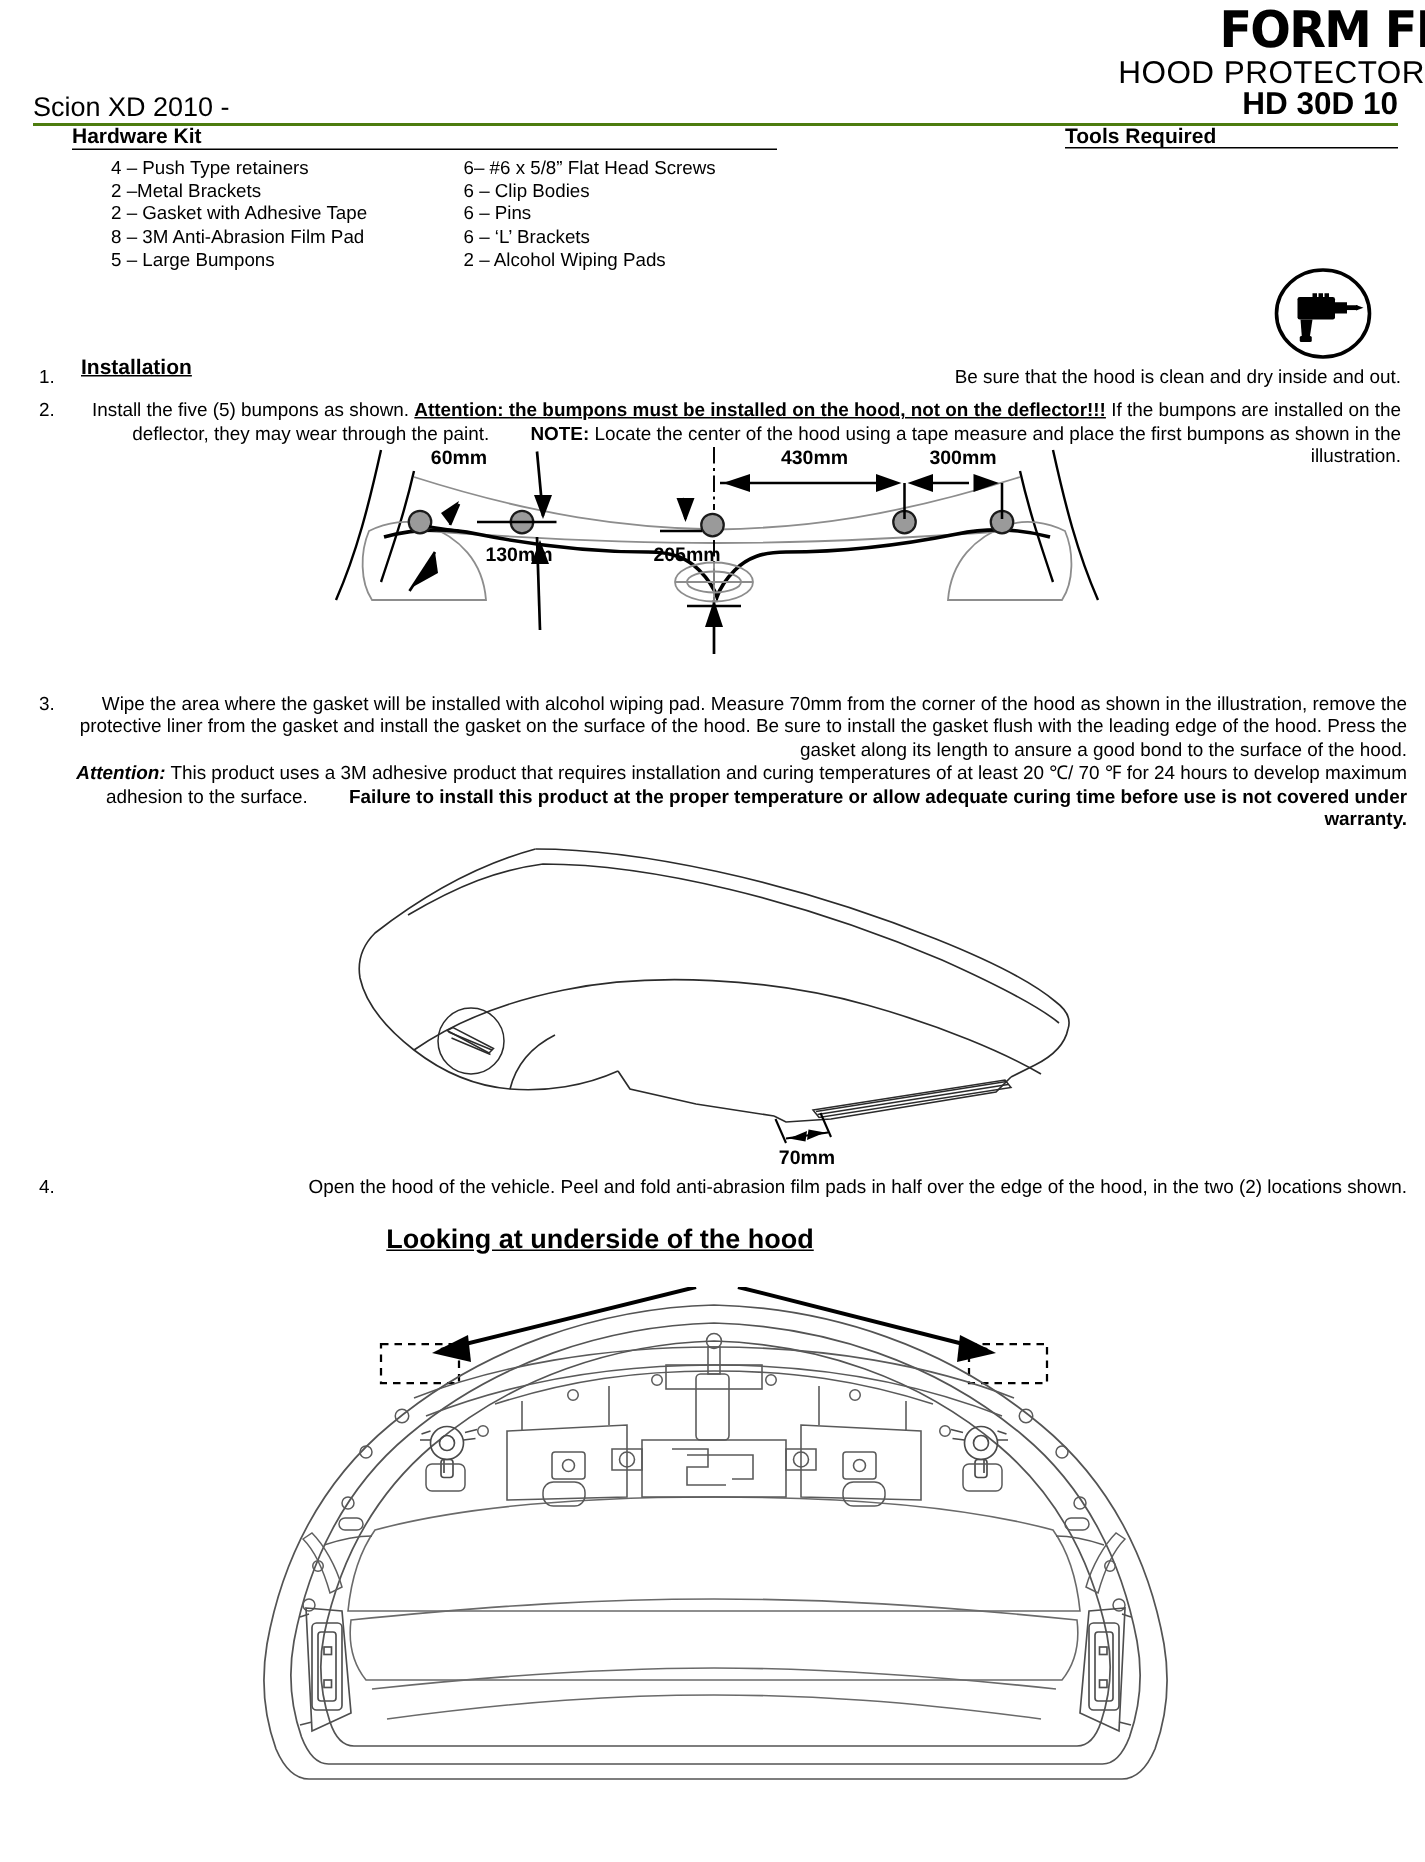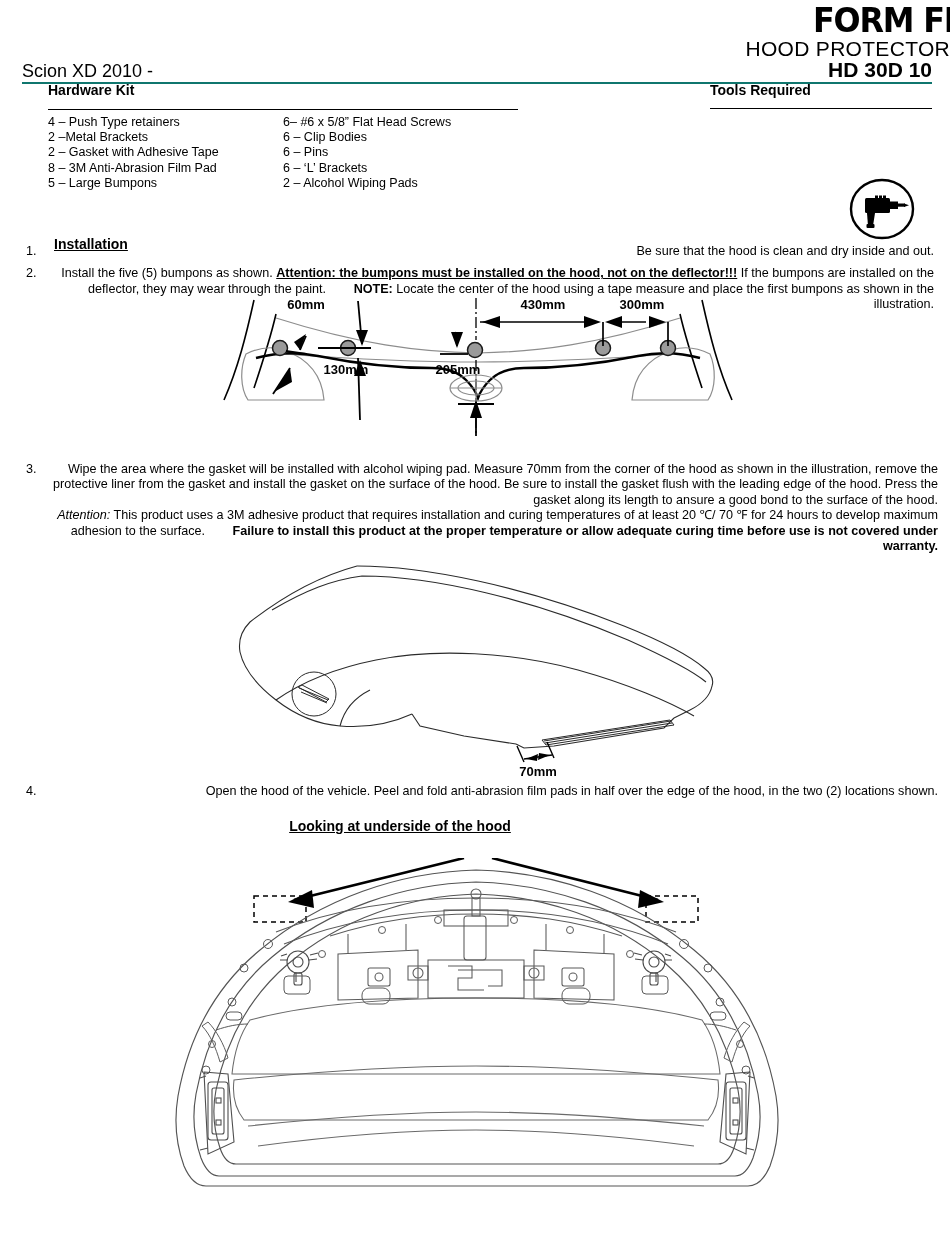--- a/index.html
+++ b/index.html
@@ -41,21 +41,21 @@
   .product-type {
     font-size: 21px;
     letter-spacing: 0.3px;
     margin-left: 44px;
     margin-bottom: 1px;
     line-height: 21px;
   }
   .vehicle-row {
     position: relative;
     margin: 9px 18px 0 22px;
-    border-bottom: 2px solid #0f766e;
+    border-bottom: 2px solid #4d7c0f;
     height: 25px;
   }
   .vehicle-name {
     position: absolute;
     left: 0; bottom: 1px;
     font-size: 18px;
     line-height: 19px;
   }
   .part-number {
     position: absolute;
@@ -74,35 +74,35 @@
     position: absolute;
     left: 48px; top: 0; width: 470px;
   }
   .tools-required {
     position: absolute;
     left: 710px; top: 0; width: 222px;
   }
   .sec-title {
     font-size: 14px;
     font-weight: bold;
-    padding-bottom: 10px;
+    padding-bottom: 0;
     border-bottom: 1.5px solid #000;
     display: block;
   }
   .hk-title { border-bottom: none; }
   .hk-rule {
     border-bottom: 1.5px solid #000;
     width: 100%;
     margin-top: 1px;
   }
   .kit-cols {
     display: flex;
     margin-top: 5px;
   }
-  .kit-col { width: 50%; }
+  .kit-col { width: 50%; margin-left: 26px; }
   .kit-col li, .tools-list li {
     list-style: none;
     font-size: 12.5px;
     line-height: 15.2px;
     white-space: nowrap;
   }
   ul { margin: 0; padding: 0; }
   .tools-list { margin-top: 5px; }
 
   
@@ -133,37 +133,37 @@
     margin-bottom: 7px;
   }
   .step-num {
     width: 22px;
     flex: 0 0 22px;
     text-align: left;
   }
   .step-body { flex: 1 1 auto; text-align: right; }
   .u-bold { font-weight: bold; text-decoration: underline; }
   .b { font-weight: bold; margin-left: 24px; }
-  .i-bold { font-weight: normal; font-style: italic; }
+  .i-bold { font-weight: bold; font-style: italic; }
 
   #step3 { position: absolute; left: 26px; top: 462px; width: 912px; }
   #step4 { position: absolute; left: 26px; top: 784px; width: 912px; }
 
   
   .fig { position: absolute; }
   #fig-bumpons { left: 218px; top: 296px; }
   #fig-hood    { left: 224px; top: 560px; }
   #fig-under   { left: 172px; top: 858px; }
 
   .fig-caption {
     position: absolute;
     left: 0; top: 818px;
     width: 800px;
     text-align: center;
-    font-size: 14px;
+    font-size: 18px;
     font-weight: bold;
     line-height: 17px;
   }
   .fig-caption span {
     text-decoration: underline;
     display: inline-block;
   }
   .dimtext {
     font-size: 13px;
     font-weight: bold;

